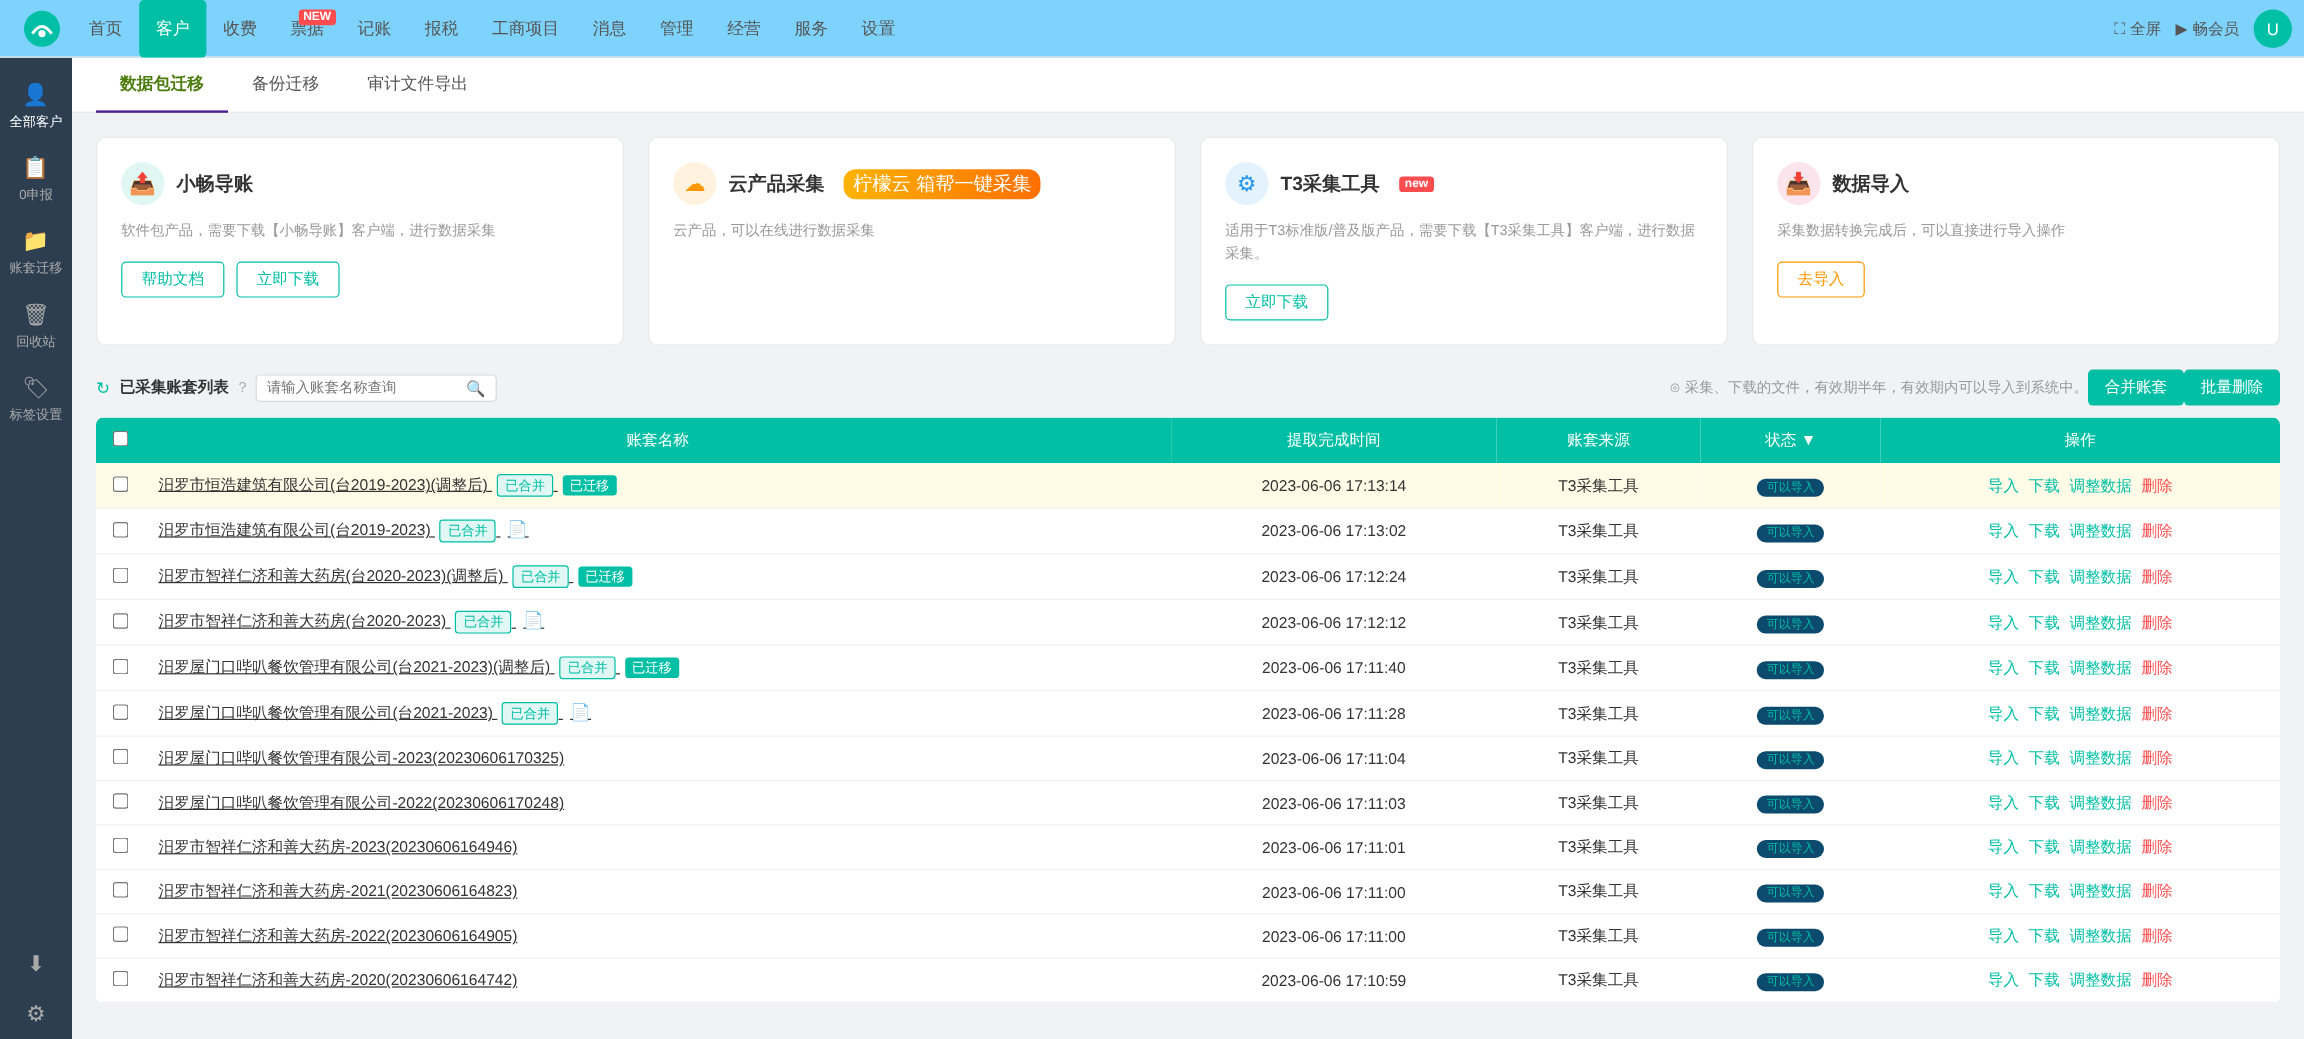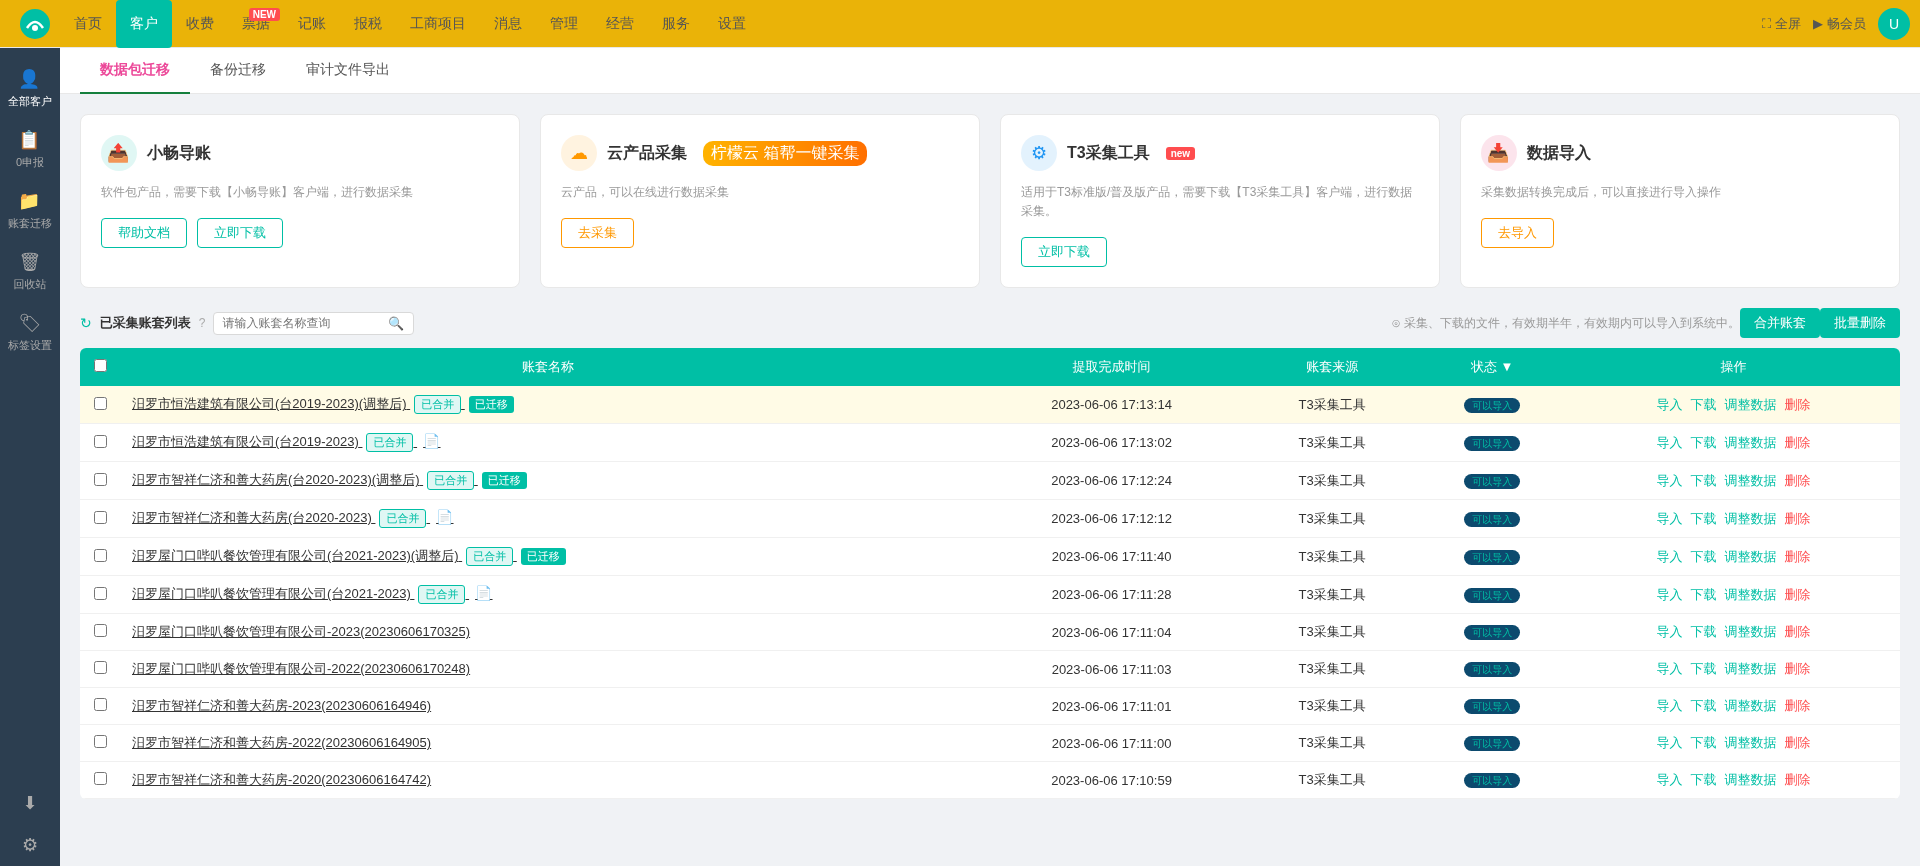--- a/index.html
+++ b/index.html
@@ -1,21 +1,21 @@
 <!DOCTYPE html>
 <html><head>
   <meta charset="utf-8">
   <style>
     * { box-sizing: border-box; margin: 0; padding: 0; }
     body { font-family: 'Microsoft YaHei', Arial, sans-serif; font-size: 13px; background: #f0f2f5; color: #333; overflow: hidden; height: 866px; }
 
     
     .top-nav {
       display: flex; align-items: center; height: 48px;
-      background: #eab308; border-bottom: 1px solid #e8e8e8;
+      background: #7dd3fc; border-bottom: 1px solid #e8e8e8;
       padding: 0 10px; position: fixed; top: 0; left: 0; right: 0; z-index: 100;
     }
     .logo { width: 50px; display: flex; align-items: center; justify-content: center; }
     .logo svg { width: 32px; height: 32px; }
     .nav-items { display: flex; align-items: center; flex: 1; }
     .nav-item {
       padding: 0 14px; height: 48px; display: flex; align-items: center;
       cursor: pointer; color: #555; font-size: 14px; position: relative;
     }
     .nav-item.active { background: #00bfa5; color: #fff; border-radius: 4px; }
@@ -49,21 +49,21 @@
 
     
     .tabs-bar {
       background: #fff; padding: 0 20px; display: flex; align-items: center;
       border-bottom: 1px solid #e8e8e8; height: 46px;
     }
     .tab-item {
       height: 46px; display: flex; align-items: center; padding: 0 20px;
       cursor: pointer; color: #555; font-size: 14px; border-bottom: 2px solid transparent;
     }
-    .tab-item.active { color: #ec4899; border-bottom: 2px solid #15803d; font-weight: bold; }
+    .tab-item.active { color: #4d7c0f; border-bottom: 2px solid #4c1d95; font-weight: bold; }
 
     
     .cards-area { display: flex; gap: 20px; padding: 20px; }
     .card {
       flex: 1; background: #fff; border-radius: 8px; padding: 20px;
       border: 1px solid #e8e8e8; min-height: 140px;
     }
     .card-header { display: flex; align-items: center; gap: 10px; margin-bottom: 12px; }
     .card-icon { width: 36px; height: 36px; border-radius: 50%; display: flex; align-items: center; justify-content: center; font-size: 18px; }
     .card-icon.green { background: #e0f7f4; color: #00bfa5; }
@@ -231,23 +231,20 @@
       </div>
     </div>
 
     <div class="card">
       <div class="card-header">
         <div class="card-icon orange">☁</div>
         <span class="card-title">云产品采集</span>
         <span class="card-promo">柠檬云 箱帮一键采集</span>
       </div>
       <div class="card-desc">云产品，可以在线进行数据采集</div>
-      <div class="card-actions">
-        <button class="btn-outline orange">去采集</button>
-      </div>
     </div>
 
     <div class="card">
       <div class="card-header">
         <div class="card-icon blue">⚙</div>
         <span class="card-title">T3采集工具</span>
         <span class="card-badge">new</span>
       </div>
       <div class="card-desc">适用于T3标准版/普及版产品，需要下载【T3采集工具】客户端，进行数据采集。</div>
       <div class="card-actions">
@@ -429,20 +426,35 @@
               <div class="td-actions">
                 <span class="action-link">导入</span>
                 <span class="action-link">下载</span>
                 <span class="action-link">调整数据</span>
                 <span class="action-link delete">删除</span>
               </div>
             </td>
           </tr>
           <tr>
             <td class="checkbox-col"><input type="checkbox" class="row-checkbox" style=""></td>
+            <td class="td-name"><span>汨罗市智祥仁济和善大药房-2021(20230606164823)</span></td>
+            <td class="td-center">2023-06-06 17:11:00</td>
+            <td class="td-center">T3采集工具</td>
+            <td class="td-center"><span class="status-badge">可以导入</span></td>
+            <td>
+              <div class="td-actions">
+                <span class="action-link">导入</span>
+                <span class="action-link">下载</span>
+                <span class="action-link">调整数据</span>
+                <span class="action-link delete">删除</span>
+              </div>
+            </td>
+          </tr>
+          <tr>
+            <td class="checkbox-col"><input type="checkbox" class="row-checkbox" style=""></td>
             <td class="td-name"><span>汨罗市智祥仁济和善大药房-2022(20230606164905)</span></td>
             <td class="td-center">2023-06-06 17:11:00</td>
             <td class="td-center">T3采集工具</td>
             <td class="td-center"><span class="status-badge">可以导入</span></td>
             <td>
               <div class="td-actions">
                 <span class="action-link">导入</span>
                 <span class="action-link">下载</span>
                 <span class="action-link">调整数据</span>
                 <span class="action-link delete">删除</span>

